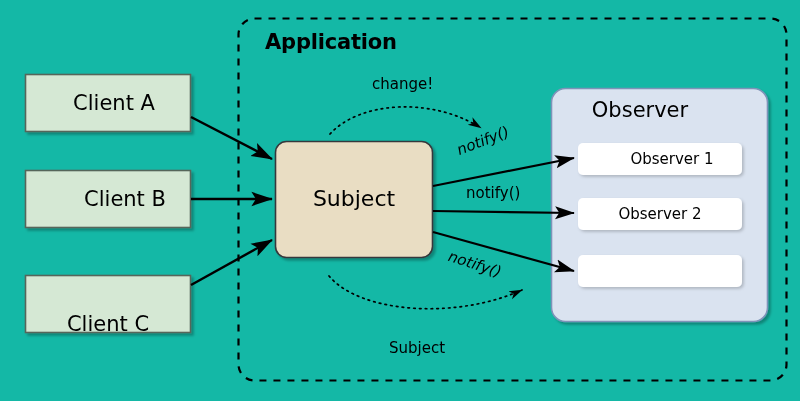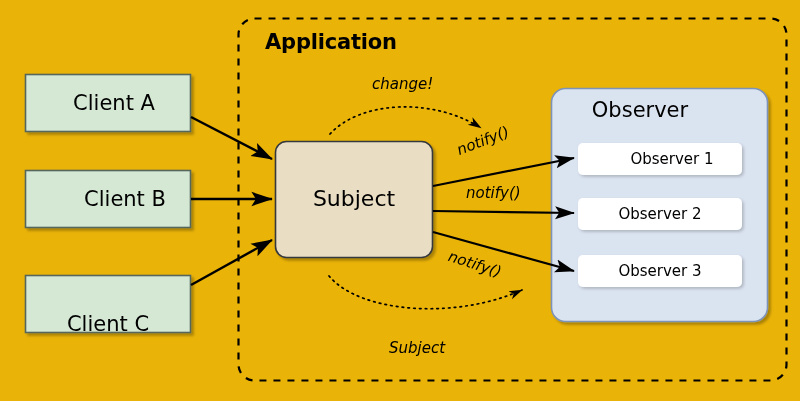--- a/index.html
+++ b/index.html
@@ -4,21 +4,21 @@
 <style>
   html, body {
     margin: 0;
     padding: 0;
     background: #ffffff;
   }
   #canvas {
     position: relative;
     width: 800px;
     height: 401px;
-    background: #eab308;
+    background: #14b8a6;
     font-family: "DejaVu Sans", "Liberation Sans", sans-serif;
     overflow: hidden;
   }
   #vec {
     position: absolute;
     left: 0; top: 0;
     width: 800px;
     height: 401px;
   }
   .lbl {
@@ -40,21 +40,20 @@
     font-size: 22px;
   }
   .observer-title {
     font-size: 21px;
   }
   .observer-item-label {
     font-size: 15px;
   }
   .annot {
     font-size: 15px;
-    font-style: italic;
   }
   .annot-italic {
     font-size: 15px;
     font-style: italic;
   }
 </style>
 </head>
 <body>
 
 <div id="canvas">
@@ -123,21 +122,20 @@
   <div class="lbl client-label" style="left:25px; top:93px; width:178px;">Client A</div>
   <div class="lbl client-label" style="left:25px; top:189px; width:200px;">Client B</div>
   <div class="lbl client-label" style="left:25px; top:294px; width:166px;margin-top:20px;">Client C</div>
 
   <div class="lbl subject-label" style="left:276px; top:188px; width:156px; text-align:center;">Subject</div>
 
   <div class="lbl observer-title" style="left:540px; top:100px; width:200px; text-align:center;">Observer</div>
 
   <div class="lbl observer-item-label" style="left:578px; top:152px; width:188px; text-align:center;">Observer 1</div>
   <div class="lbl observer-item-label" style="left:578px; top:207px; width:164px; text-align:center;">Observer 2</div>
-  <div class="lbl observer-item-label" style="left:578px; top:264px; width:164px; text-align:center;">Observer 3</div>
 
   <div class="lbl annot" style="left:372px; top:77px;">change!</div>
 
   <div class="lbl annot-italic" style="left:455px; top:144px; transform:rotate(-21deg); transform-origin:left top;">notify()</div>
 
   <div class="lbl annot" style="left:466px; top:186px;">notify()</div>
 
   <div class="lbl annot-italic" style="left:451px; top:249px; transform:rotate(18deg); transform-origin:left top;">notify()</div>
 
   <div class="lbl annot" style="left:389px; top:341px;">Subject</div>

